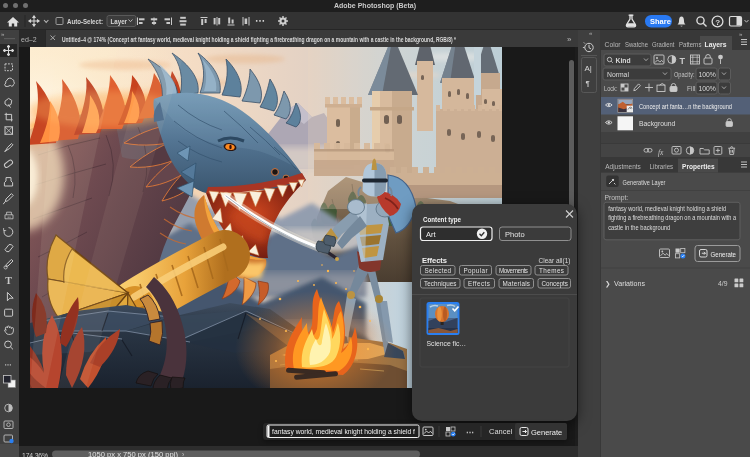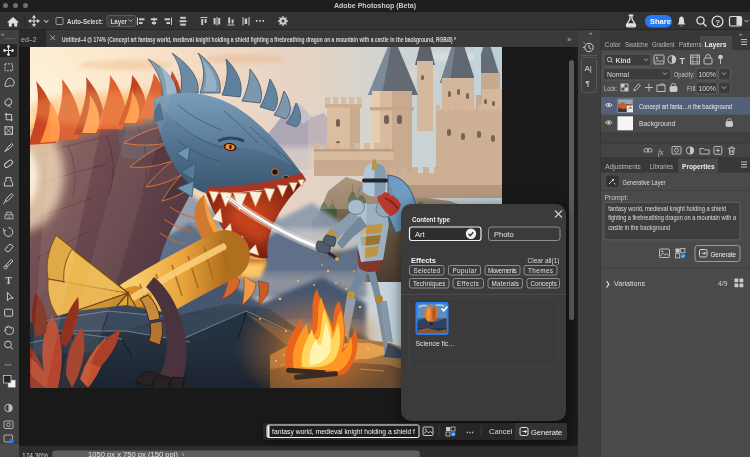--- a/index.html
+++ b/index.html
@@ -21,21 +21,21 @@
 #toolbar { left:0; top:30px; width:19px; height:427px; background:#404040; }
 
 #canvasarea { left:19px; top:47px; width:556px; height:399px; background:#191919; }
 #artwork { left:30px; top:47px; width:472px; height:341px; }
 #vscroll { left:569px; top:60px; width:5px; height:260px; background:#5c5c5c; border-radius:3px; }
 
 #statusbar { left:19px; top:446px; width:559px; height:11px; background:#2d2d2d; }
 
 #rightdock { left:578px; top:30px; width:172px; height:427px; background:#4a4a4a; }
 
-#ctpanel { left:401px; top:204px; width:165px; height:217px; background:#3b3b3b;
+#ctpanel { left:412px; top:204px; width:165px; height:217px; background:#3b3b3b;
   border-radius:10px; box-shadow:0 3px 14px rgba(0,0,0,.55); color:#e3e3e3; }
 
 #bottombar { left:263px; top:423px; width:304px; height:17px; background:#262626;
   border-radius:3px; box-shadow:0 2px 5px rgba(0,0,0,.35); color:#e3e3e3; }
 </style>
 </head>
 <body>
 <div id="app">
   <div class="abs" id="titlebar">
     <div class="tl" style="left:3px;"></div>

